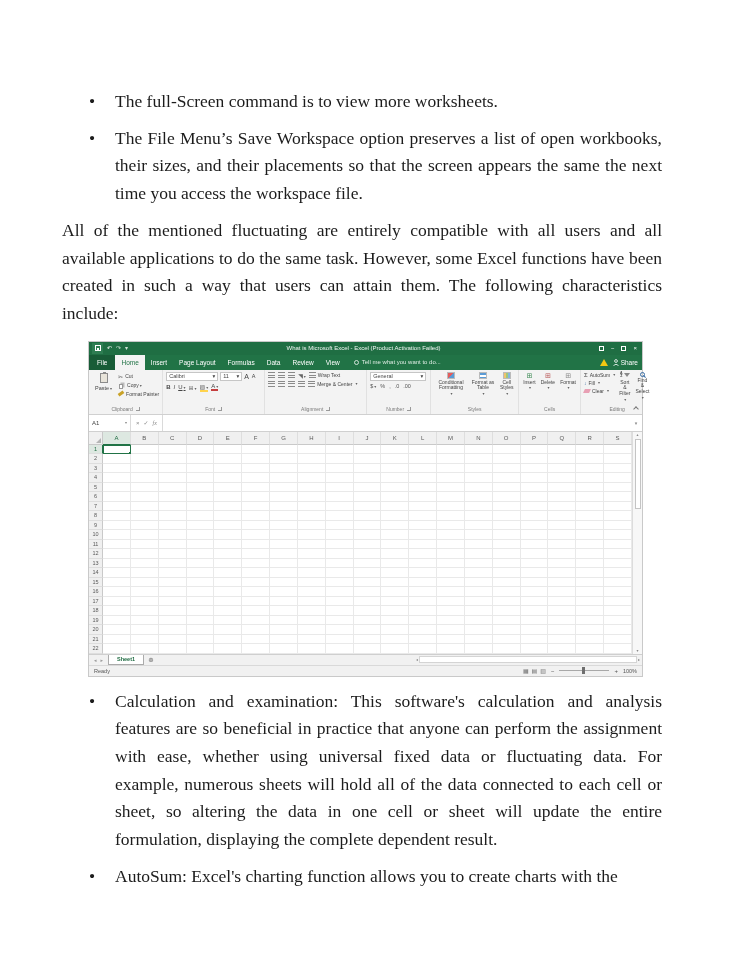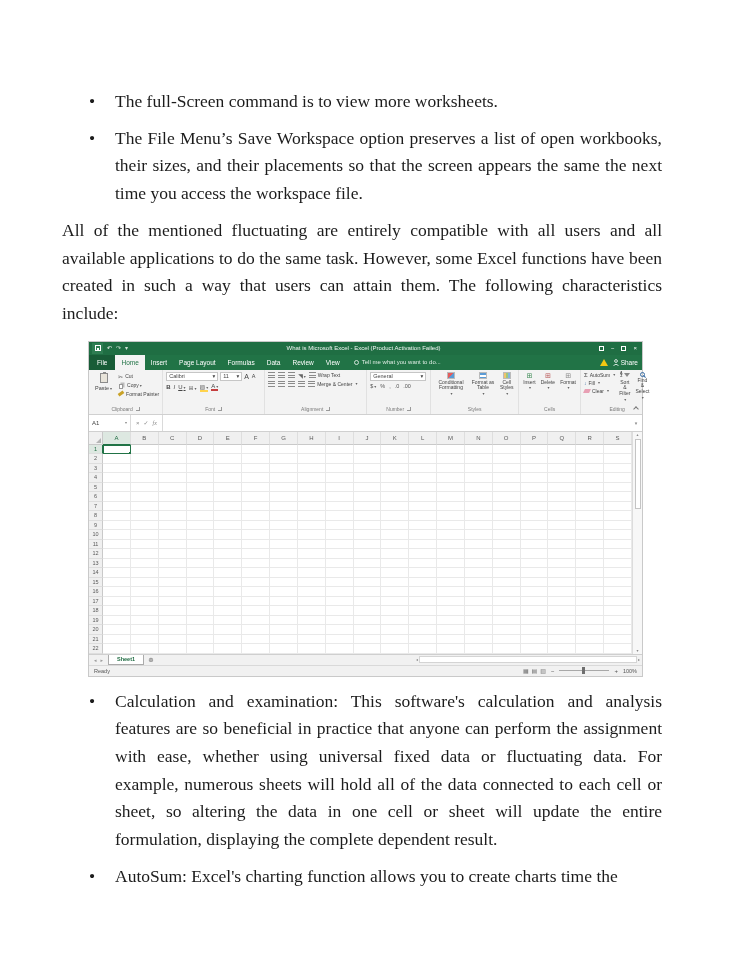--- a/index.html
+++ b/index.html
@@ -902,16 +902,16 @@
             <div class="zoomthumb"></div>
           </div>
         <span class="zplus">+</span>
         <span class="zlabel">100%</span>
       </div>
     </div>
   </div>
 
   <ul class="bullets">
     <li><span class="lead">Calculation and examination:</span><span> This software's calculation and analysis features are so beneficial in practice that anyone can perform the assignment with ease, whether using universal fixed data or fluctuating data. For example, numerous sheets will hold all of the data connected to each cell or sheet, so altering the data in one cell or sheet will update the entire formulation, displaying the complete dependent result.</span></li>
-    <li><span class="lead">AutoSum</span><span>: Excel's charting function allows you to create charts time the</span></li>
+    <li><span class="lead">AutoSum</span><span>: Excel's charting function allows you to create charts with the</span></li>
   </ul>
 
 </div>
 
 </body></html>

